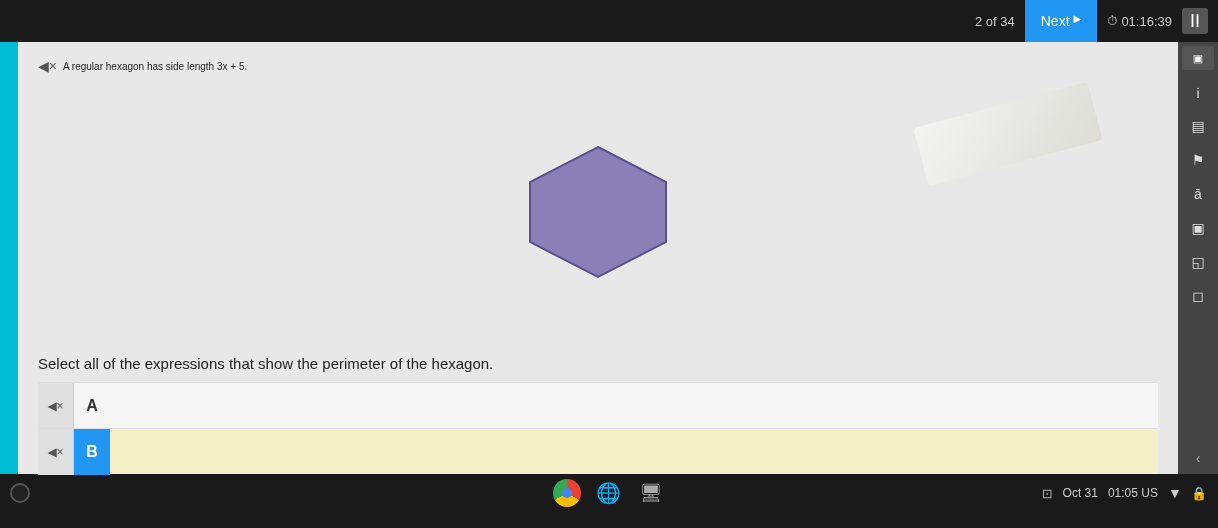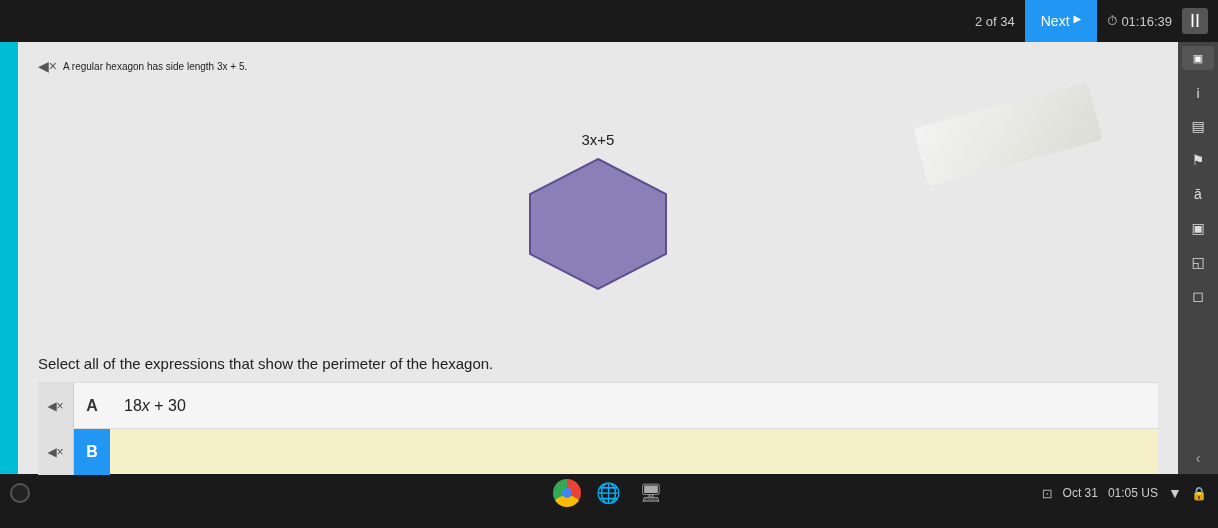--- a/index.html
+++ b/index.html
@@ -370,35 +370,33 @@
       <div class="question-header">
         <span class="speaker-icon-sm">◀×</span>
         <span class="question-text">A regular hexagon has side length 3x + 5.</span>
       </div>
 
       <div class="hexagon-area">
 
         <div class="pencil-area"></div>
 
         <div class="hexagon-wrapper">
-          <div class="hexagon-label-above">3x+5</div>
           <svg class="hexagon-svg" width="160" height="140" viewBox="0 0 160 140">
             <polygon points="80,5 148,40 148,100 80,135 12,100 12,40" fill="#8B7FB8" stroke="#5a5090" stroke-width="2"></polygon>
           </svg>
         </div>
       </div>
 
       <div class="select-instruction">Select all of the expressions that show the perimeter of the hexagon.</div>
 
       <div class="answer-options">
 
         <div class="answer-row">
           <div class="answer-speaker">◀×</div>
           <div class="answer-letter">A</div>
-          <div class="answer-content">18<em>x</em> + 30</div>
         </div>
 
         <div class="answer-row highlighted">
           <div class="answer-speaker">◀×</div>
           <div class="answer-letter">B</div>
         </div>
       </div>
     </div>
 
     <div class="right-sidebar">

